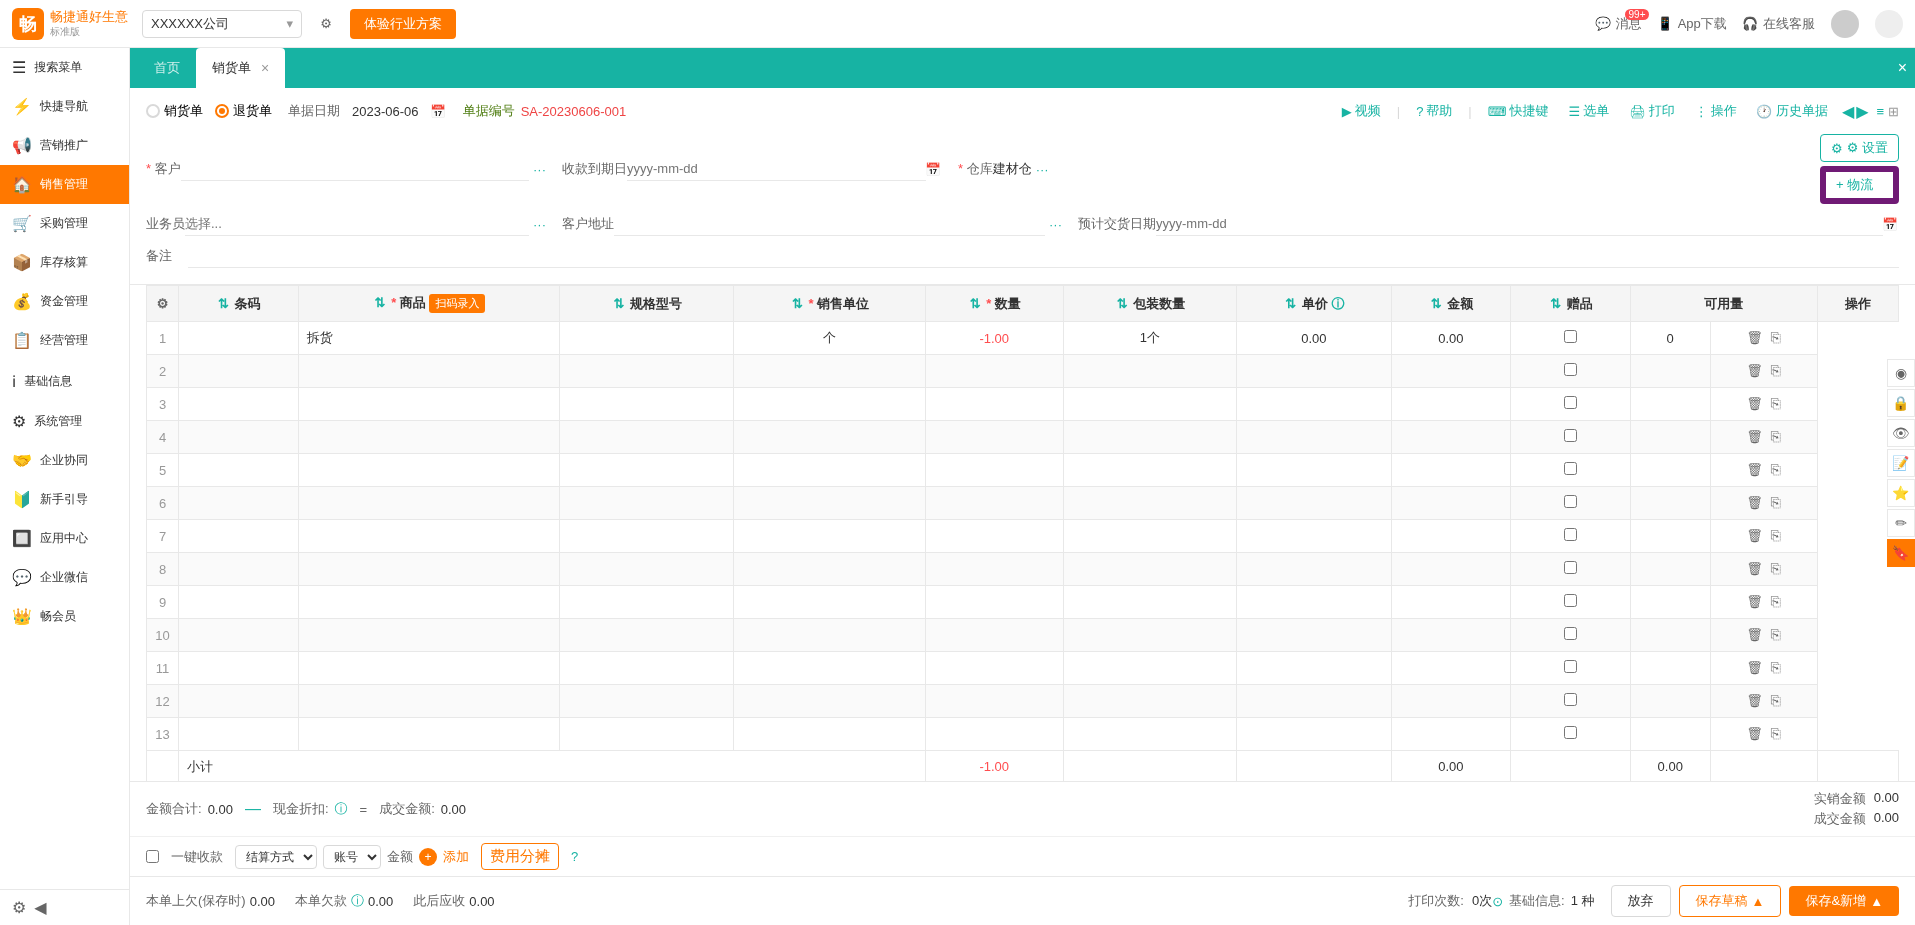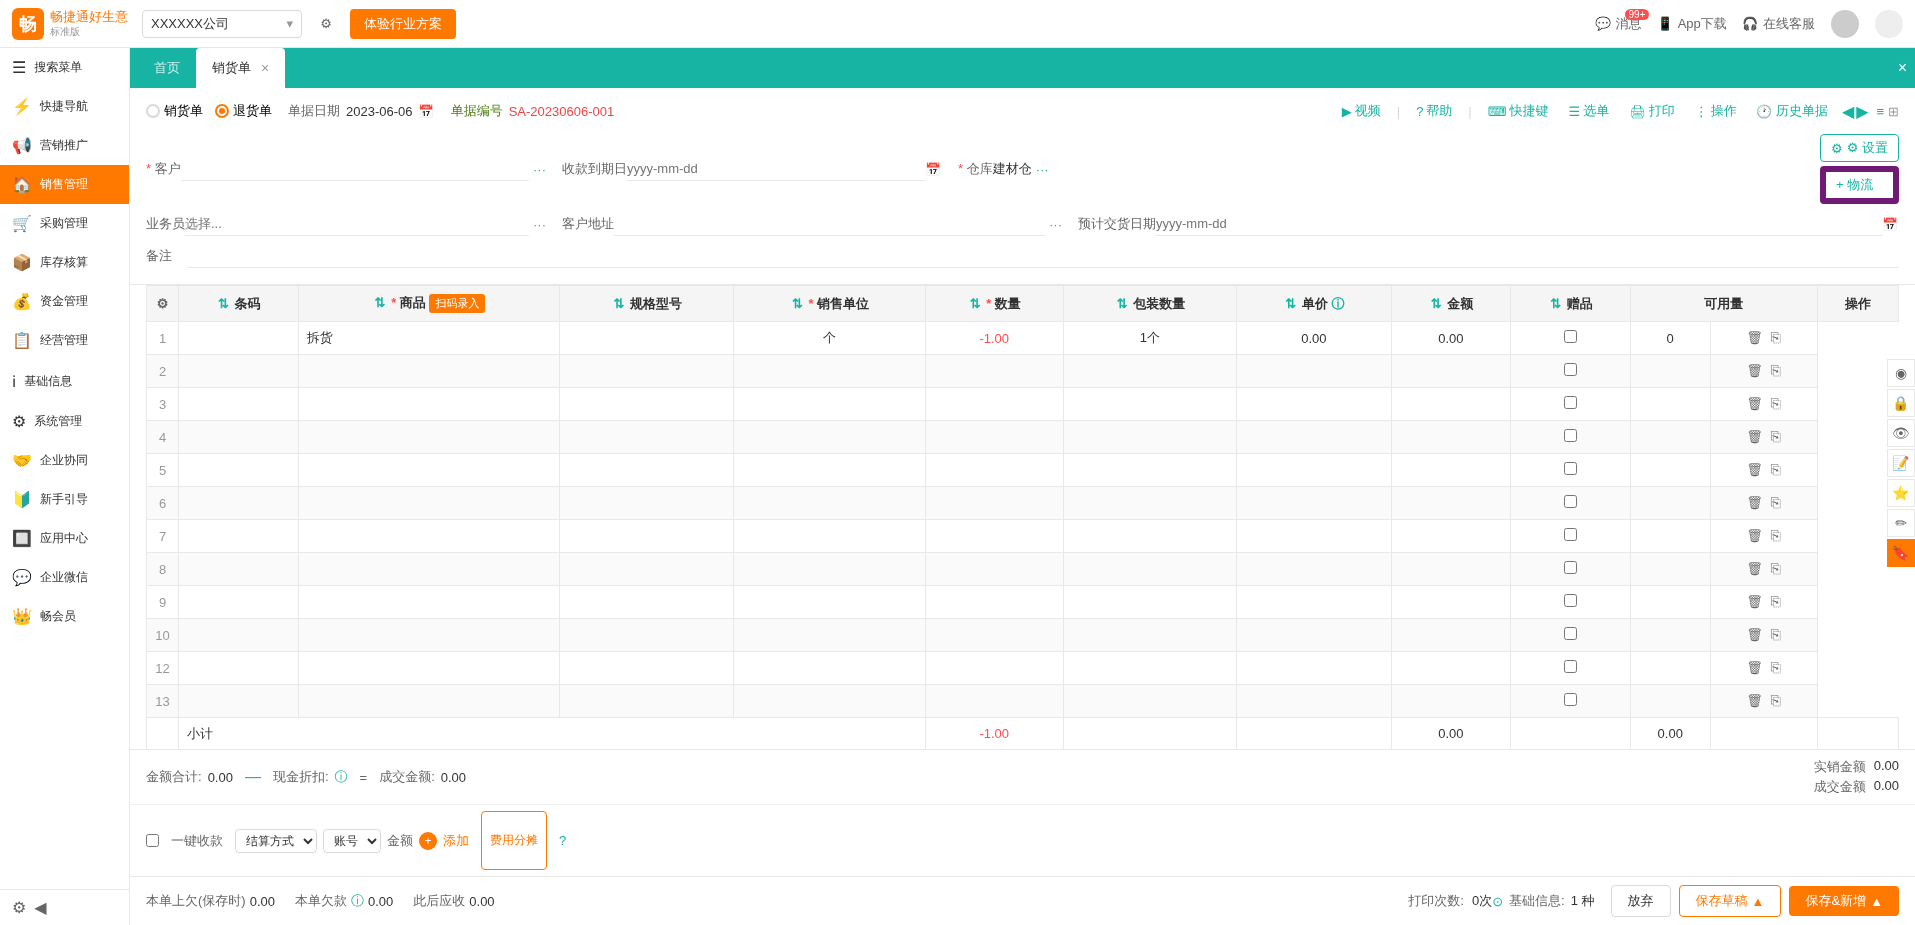--- a/index.html
+++ b/index.html
@@ -112,21 +112,21 @@
     }
     .form-header-left { display: flex; align-items: center; gap: 16px; }
     .radio-group { display: flex; gap: 12px; align-items: center; }
     .radio-item { display: flex; align-items: center; gap: 4px; cursor: pointer; }
     .radio-circle {
       width: 14px; height: 14px; border-radius: 50%; border: 2px solid #d9d9d9;
       display: flex; align-items: center; justify-content: center;
     }
     .radio-circle.checked { border-color: #ff7800; }
     .radio-inner { width: 6px; height: 6px; border-radius: 50%; background: #ff7800; }
-    .date-field { display: flex; align-items: center; gap: 6px; color: #333; }
+    .date-field { display: flex; align-items: center; gap: 12px; color: #333; }
     .date-label { color: #666; }
     .date-value { color: #333; font-weight: 500; }
     .calendar-icon { color: #17b3a3; cursor: pointer; }
     .serial-field { display: flex; align-items: center; gap: 6px; }
     .serial-label { color: #4d7c0f; }
     .serial-value { color: #ef4444; }
 
     .form-row {
       display: flex; align-items: center; margin-bottom: 8px; gap: 16px;
     }
@@ -206,21 +206,21 @@
       border: 1px solid #d9d9d9; border-radius: 4px; padding: 3px 6px;
       font-size: 12px; color: #333; background: #fff;
     }
     .add-btn {
       background: #ff7800; color: #fff; border: none; border-radius: 50%;
       width: 18px; height: 18px; cursor: pointer; display: flex; align-items: center; justify-content: center;
       font-size: 12px;
     }
     .fee-split-btn {
       border: 1px solid #ff7800; color: #ff7800; background: #fff;
-      border-radius: 4px; padding: 20px 8px; cursor: pointer; font-size: 12px;
+      border-radius: 4px; padding: 3px 8px; cursor: pointer; font-size: 15px;
     }
     .help-icon { color: #17b3a3; cursor: pointer; }
 
     
     .bottom-bar {
       background: #fff; border-top: 1px solid #e8e8e8; padding: 8px 16px;
       display: flex; align-items: center; flex-shrink: 0;
     }
     .bottom-stats { display: flex; align-items: center; gap: 20px; flex: 1; }
     .stat-item { display: flex; align-items: center; gap: 4px; }
@@ -712,20 +712,37 @@
     <td></td>
     <td class="checkbox-cell"><input type="checkbox" style=""></td>
     <td></td>
     <td>
       <button class="delete-btn">🗑</button>
       <button class="copy-btn">⎘</button>
     </td>
   </tr>
               <tr>
     <td style="color:#999;">10</td>
+    <td></td>
+    <td style="text-align:left; padding-left:8px;"></td>
+    <td></td>
+    <td></td>
+    <td class=""></td>
+    <td></td>
+    <td></td>
+    <td></td>
+    <td class="checkbox-cell"><input type="checkbox" style=""></td>
+    <td></td>
+    <td>
+      <button class="delete-btn">🗑</button>
+      <button class="copy-btn">⎘</button>
+    </td>
+  </tr>
+              <tr>
+    <td style="color:#999;">11</td>
     <td></td>
     <td style="text-align:left; padding-left:8px;"></td>
     <td></td>
     <td></td>
     <td class=""></td>
     <td></td>
     <td></td>
     <td></td>
     <td class="checkbox-cell"><input type="checkbox" style=""></td>
     <td></td>

